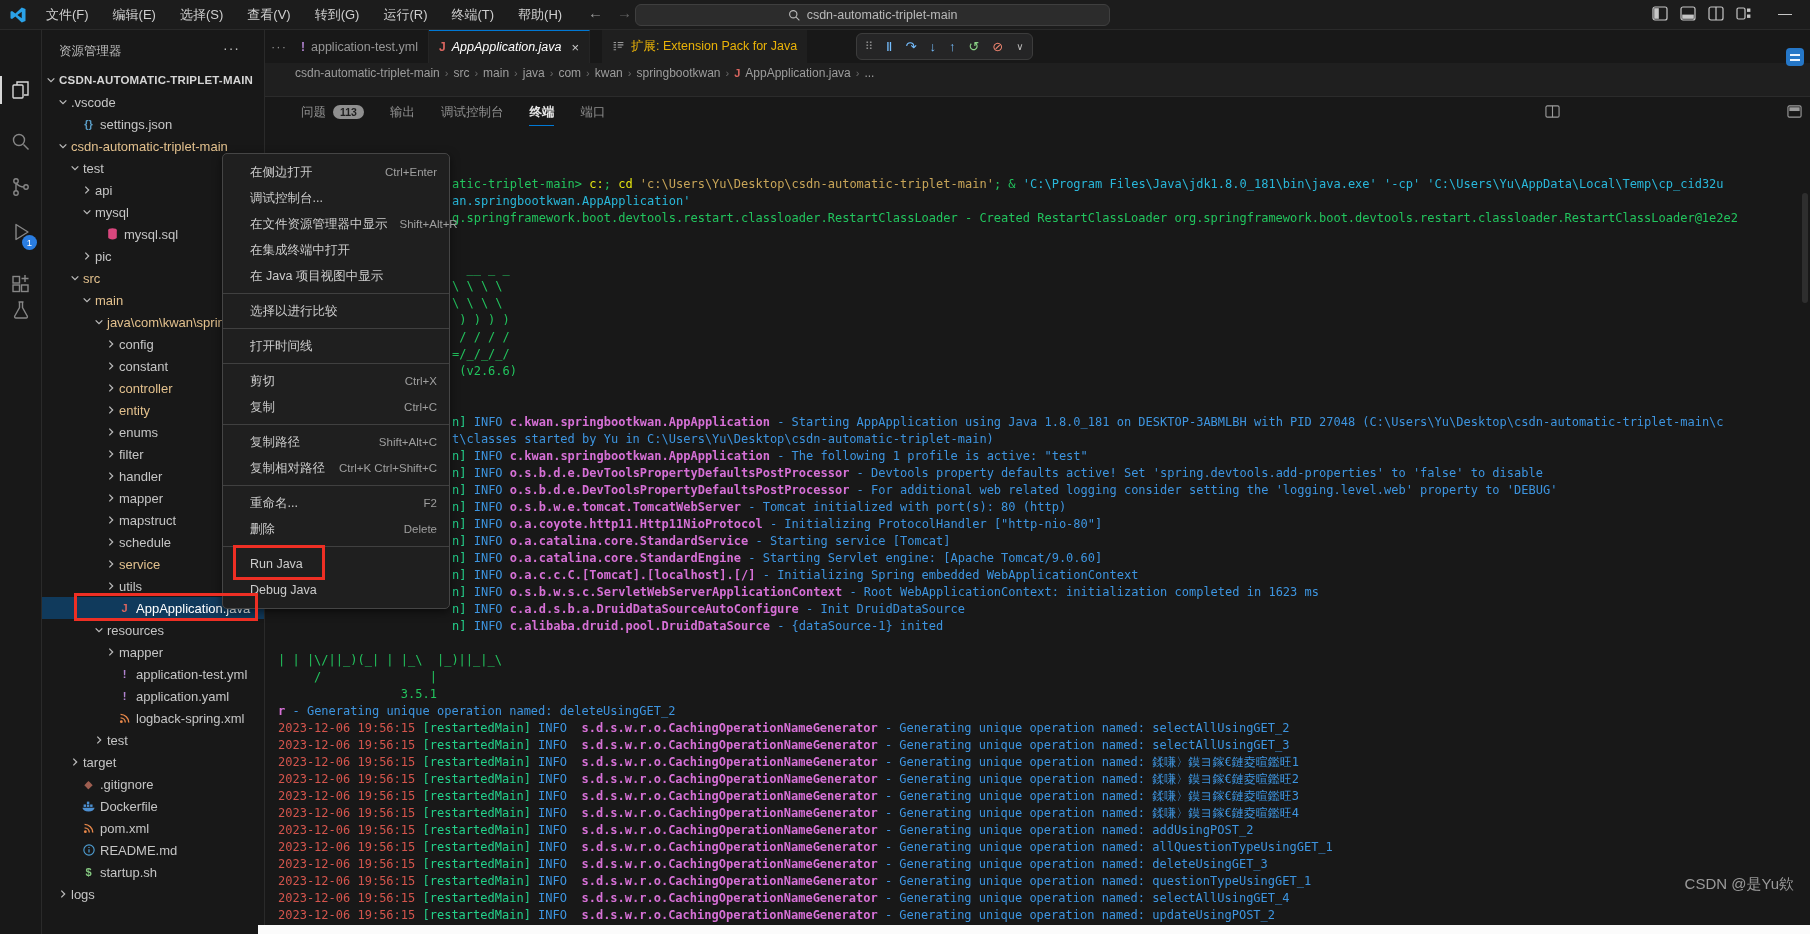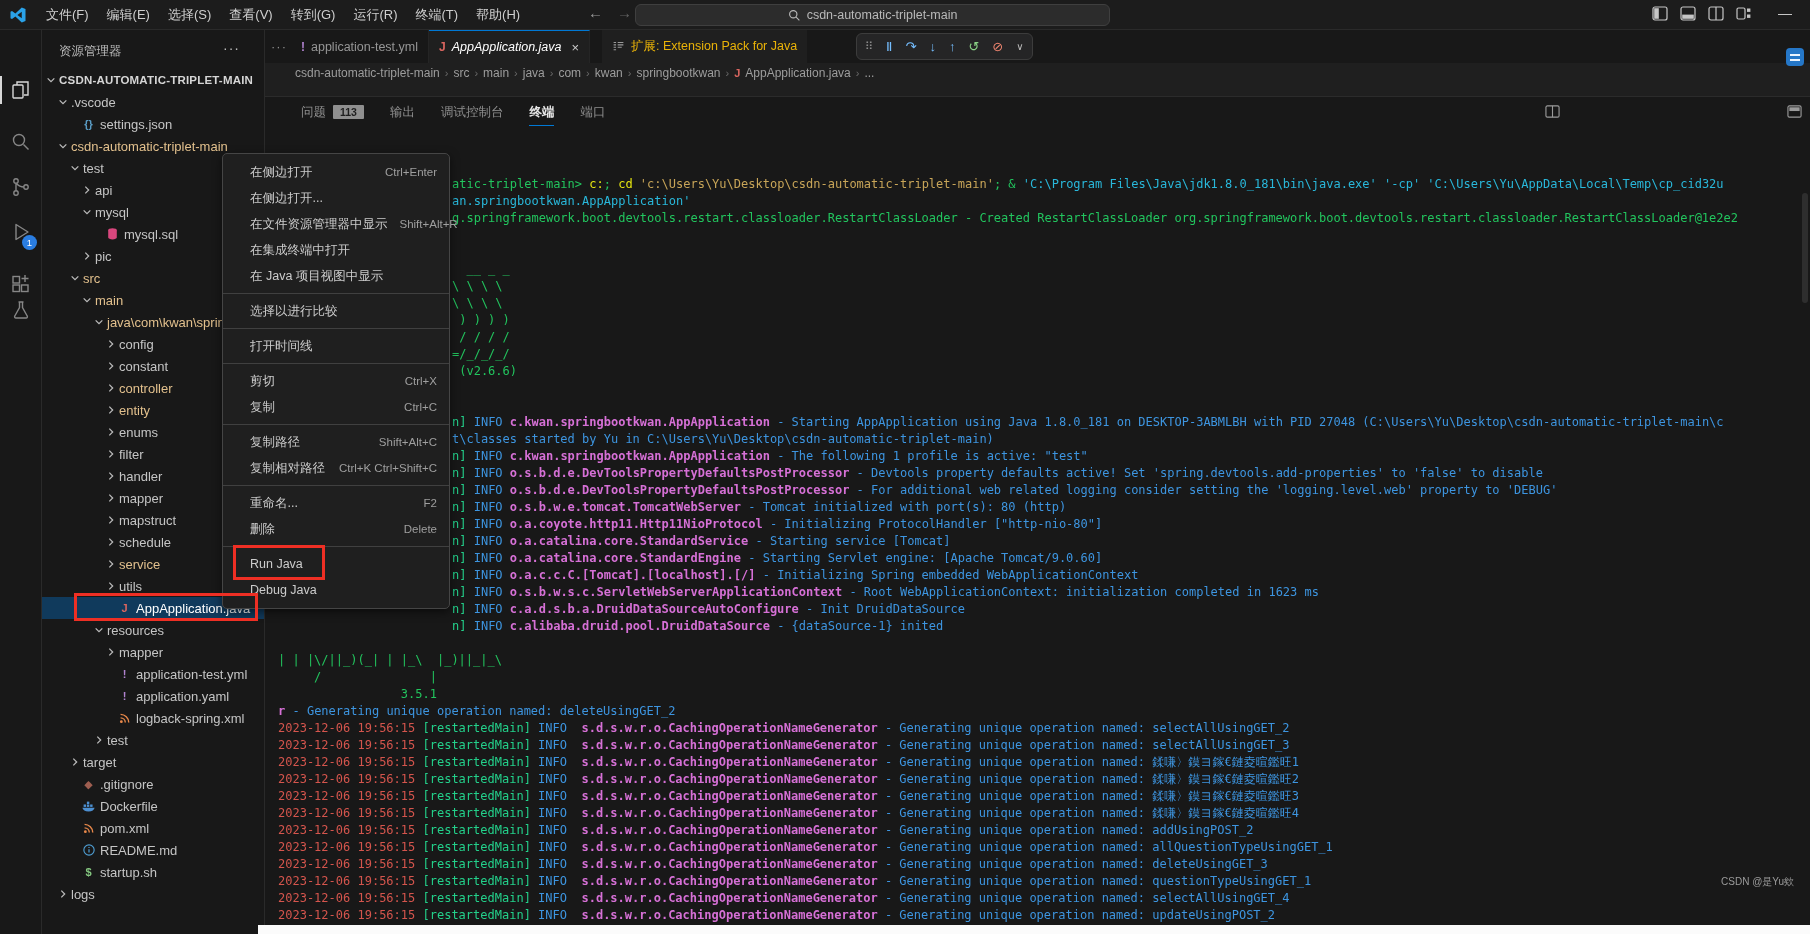--- a/index.html
+++ b/index.html
@@ -3,21 +3,21 @@
 <meta charset="utf-8">
 <style>
   *{margin:0;padding:0;box-sizing:border-box;}
   html,body{background:#000;}
   body{font-family:"Liberation Sans","DejaVu Sans",sans-serif;}
   #app{position:relative;width:1810px;height:934px;background:#1f1f1f;overflow:hidden;}
 
   
   .titlebar{position:absolute;left:0;top:0;width:1810px;height:30px;background:#1c1c1c;display:flex;align-items:center;border-bottom:1px solid #2a2a2a;z-index:5;}
   .vscode-logo{width:18px;height:18px;margin:0 10px 0 9px;}
-  .menubar{display:flex;gap:0;}
+  .menubar{display:flex;gap:6px;}
   .menubar .menu-item{color:#cfcfcf;font-size:13px;padding:3px 9px;border-radius:4px;cursor:default;}
   .nav-arrows{position:absolute;left:588px;top:4px;color:#9a9a9a;font-size:15px;display:flex;gap:14px;}
   .searchbox{position:absolute;left:635px;top:4px;width:475px;height:22px;background:#2c2c2c;border:1px solid #3f3f3f;border-radius:6px;color:#b9b9b9;font-size:12.5px;display:flex;align-items:center;justify-content:center;gap:6px;}
   .layout-controls{position:absolute;right:18px;top:5px;display:flex;gap:12px;align-items:center;color:#c6c6c6;}
   .layout-controls svg{display:block;}
   .min-dash{color:#c6c6c6;font-size:14px;margin-left:14px;}
 
   
   .activitybar{position:absolute;left:0;top:30px;width:42px;height:904px;background:#181818;border-right:1px solid #2a2a2a;z-index:4;}
   .act-icon{position:absolute;left:9px;width:24px;height:24px;}
@@ -66,40 +66,40 @@
   .c-kw{color:#c586c0;}
   .c-ns{color:#4ec9b0;}
   .c-pn{color:#d4d4d4;}
 
   
   .panel{position:absolute;left:0;top:66px;right:0;bottom:0;background:#181818;border-top:1px solid #2b2b2b;}
   .panel-header{position:relative;height:30px;display:flex;align-items:center;padding-left:36px;gap:26px;font-size:12.5px;color:#8f8f8f;}
   .ptab{display:flex;align-items:center;gap:7px;height:100%;position:relative;}
   .ptab.active{color:#e7e7e7;font-weight:bold;}
   .ptab.active:after{content:"";position:absolute;left:0;right:0;bottom:1px;height:1.5px;background:#0078d4;}
-  .pbadge{background:#8f8f8f;color:#1f1f1f;font-size:10.5px;font-weight:bold;border-radius:1px;padding:1px 7px;}
+  .pbadge{background:#8f8f8f;color:#1f1f1f;font-size:10.5px;font-weight:bold;border-radius:7px;padding:1px 7px;}
   .panel-icons{position:absolute;top:7px;display:flex;}
   .terminal{position:absolute;left:13px;top:62px;right:4px;bottom:0;font-family:"DejaVu Sans Mono","Liberation Mono",monospace;font-size:12px;line-height:17px;white-space:pre;overflow:hidden;}
   .tl{height:17px;}
   .tw{color:#22c55e;} .ty{color:#e5e510;} .tgd{color:#c8a558;} .tcy{color:#29b8db;}
   .tg{color:#23d18b;} .tb{color:#3d95e0;} .tm{color:#d670d6;font-weight:bold;} .tr{color:#d5554d;}
   .term-scroll{position:absolute;right:2px;top:96px;width:6px;height:110px;background:#424242;border-radius:3px;opacity:.55;}
 
   
   .context-menu{position:absolute;left:222px;top:153px;width:228px;background:#1f1f1f;border:1px solid #454545;border-radius:5px;box-shadow:0 3px 10px rgba(0,0,0,.55);z-index:40;padding:5px 0;}
   .cm-item{height:26px;display:flex;align-items:center;justify-content:space-between;padding:0 12px 0 27px;font-size:12.5px;color:#cccccc;white-space:nowrap;}
   .cm-item .sc{color:#9f9f9f;font-size:11.5px;margin-left:12px;}
   .cm-sep{height:1px;background:#404040;margin:4px 0;}
 
   
   .redbox{position:absolute;border:3px solid #ee2f24;z-index:50;}
   .redbox.run{left:233px;top:545px;width:92px;height:35px;}
   .redbox.file{left:74px;top:593px;width:184px;height:28px;}
   .white-strip{position:absolute;left:258px;right:0;top:925px;height:9px;background:#fbfbfb;z-index:45;}
-  .watermark{position:absolute;right:16px;top:875px;color:#9b9b9b;font-size:10px;z-index:46;}
+  .watermark{position:absolute;right:16px;top:875px;color:#9b9b9b;font-size:15px;z-index:46;}
 </style>
 </head>
 <body>
 
 <div id="app">
 
   <div class="titlebar">
     <svg class="vscode-logo" viewBox="0 0 24 24">
         <path fill="#2aa2e8" d="M17 2L8.5 10 4 6.6 2 7.6v8.8l2 1 4.5-3.4L17 22l5-2V4zm0 5.8v8.4L11.2 12z"></path>
       </svg>
@@ -592,21 +592,21 @@
       <div class="term-scroll"></div>
     </div>
   </div>
 
   <div class="context-menu" id="ctxmenu">
       <div class="cm-item">
         <span>在侧边打开</span>
         <span class="sc">Ctrl+Enter</span>
       </div>
       <div class="cm-item">
-        <span>在侧边打开...</span>
+        <span>调试控制台...</span>
       </div>
       <div class="cm-item">
         <span>在文件资源管理器中显示</span>
         <span class="sc">Shift+Alt+R</span>
       </div>
       <div class="cm-item">
         <span>在集成终端中打开</span>
       </div>
       <div class="cm-item">
         <span>在 Java 项目视图中显示</span>

